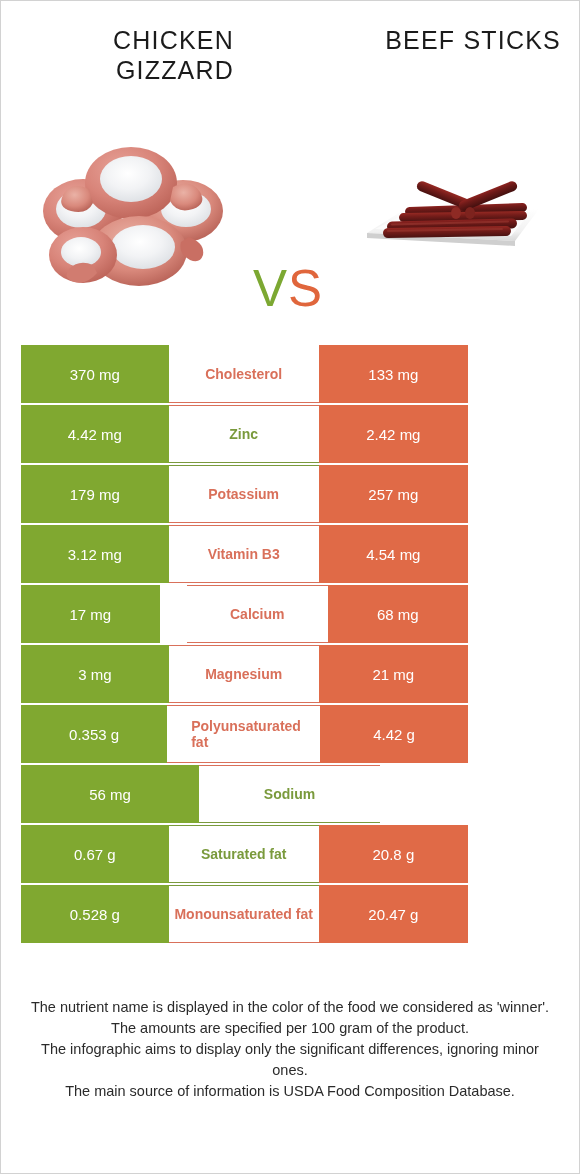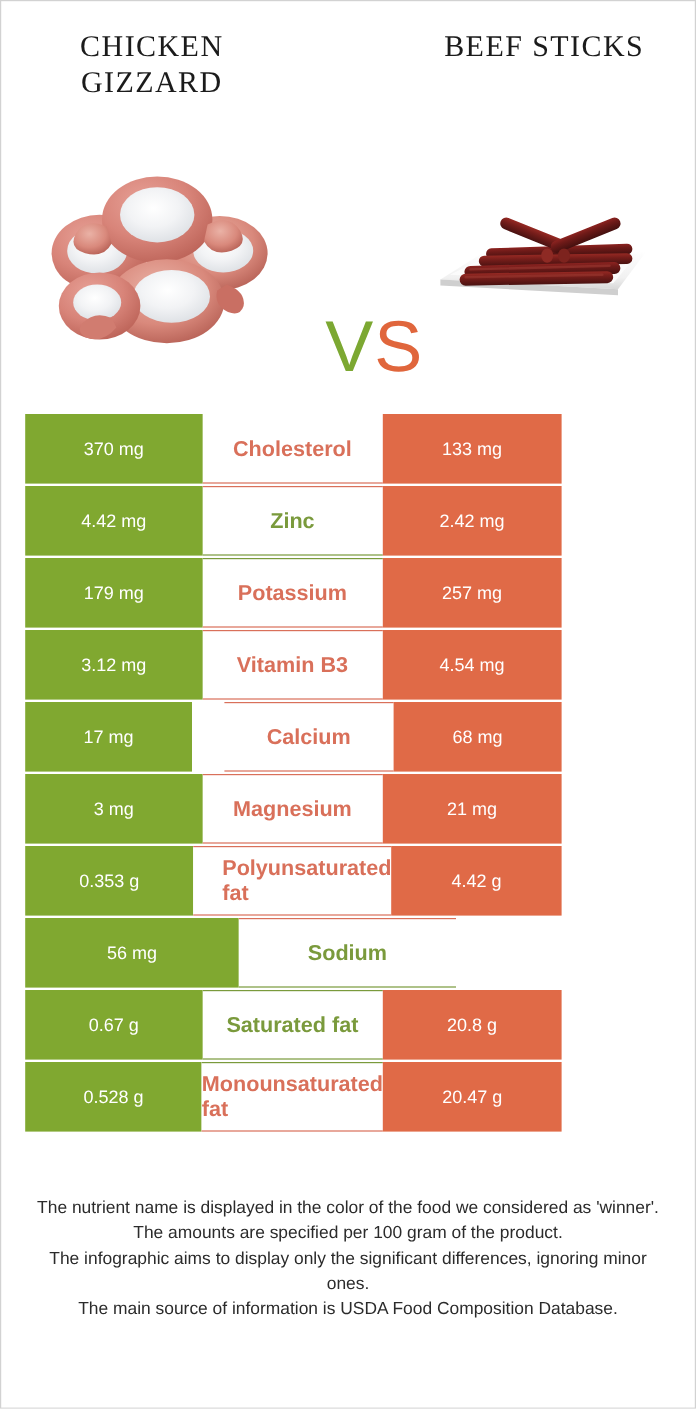--- a/index.html
+++ b/index.html
@@ -24,27 +24,27 @@
 
   
   .header {
     position: absolute;
     top: 0; left: 0;
     width: 578px;
     height: 310px;
   }
   .title {
     position: absolute;
-    font-family: Liberation Serif, serif;
+    font-family: Liberation Sans, sans-serif;
     font-weight: 300;
     font-size: 25px;
     letter-spacing: 1.2px;
     line-height: 30px;
     color: #1b1b1b;
-    text-align: center;
+    text-align: right;
     text-transform: uppercase;
   }
   .title-left {
     left: 18px;
     top: 24px;
     width: 215px;
   }
   .title-right {
     left: 345px;
     top: 24px;
@@ -57,24 +57,24 @@
     left: 0;
     width: 578px;
     height: 200px;
   }
 
   .vs {
     position: absolute;
     left: 222px;
     top: 158px;
     width: 130px;
-    text-align: right;
+    text-align: center;
     font-family: "Liberation Sans", sans-serif;
     font-weight: 400;
-    font-size: 60px;
+    font-size: 51px;
     line-height: 60px;
     letter-spacing: 1px;
   }
   .vs .v { color: #7CA832; }
   .vs .s { color: #E0663C; }
 
   .photo {
     position: absolute;
   }
   .photo-left {
@@ -118,21 +118,21 @@
   }
   .cell-right {
     width: 180px;
     background: #E06A47;
     color: #ffffff;
   }
   .cell-mid {
     width: 181px;
     background: #ffffff;
     font-weight: 700;
-    font-size: 18px;
+    font-size: 14px;
     border-top: 1px solid transparent;
     border-bottom: 1px solid transparent;
   }
   .win-green .cell-mid { color: #7A9A3C; }
   .win-orange .cell-mid { color: #D9705A; }
 
   
   .footer {
     position: absolute;
     left: 24px;

